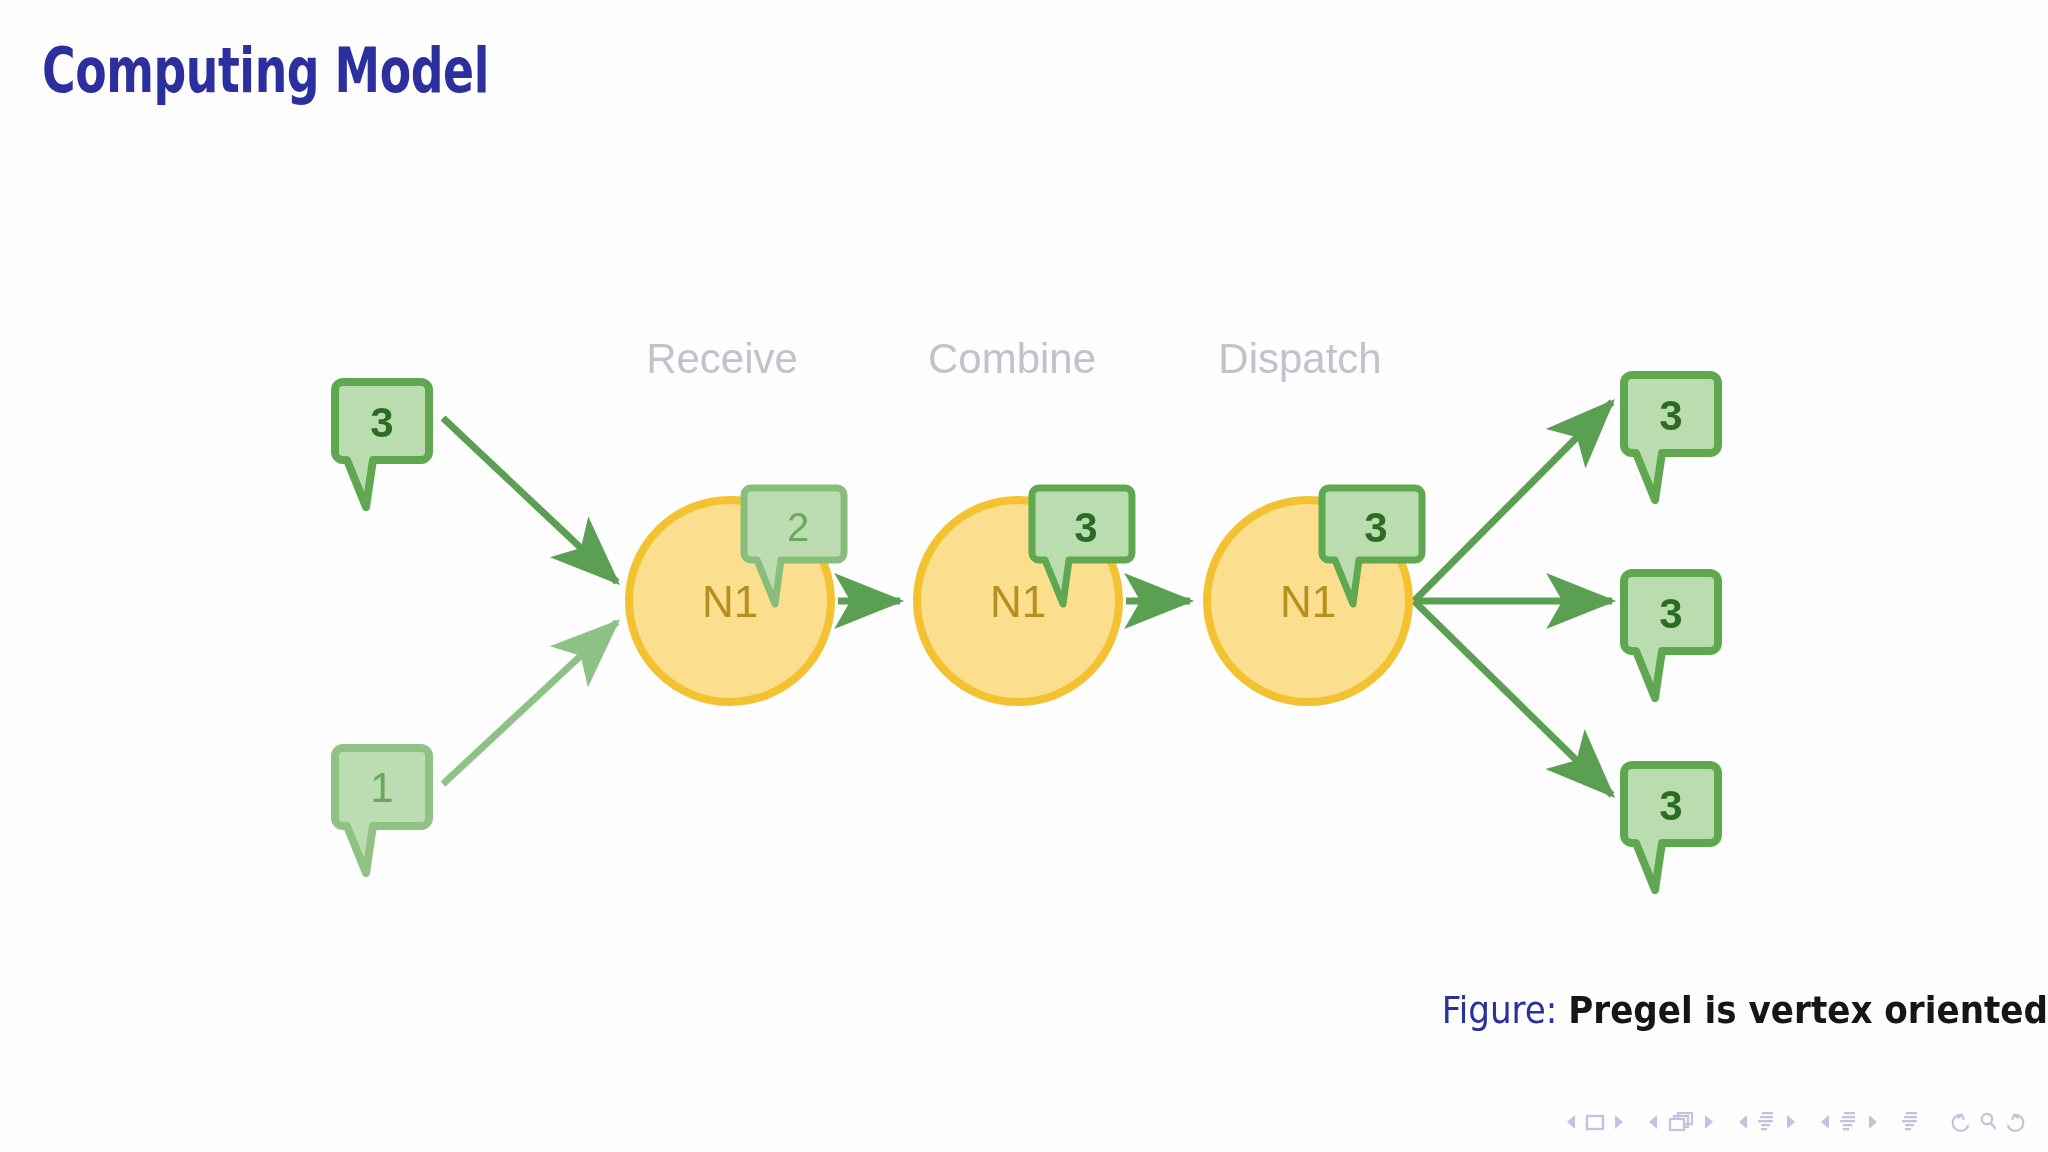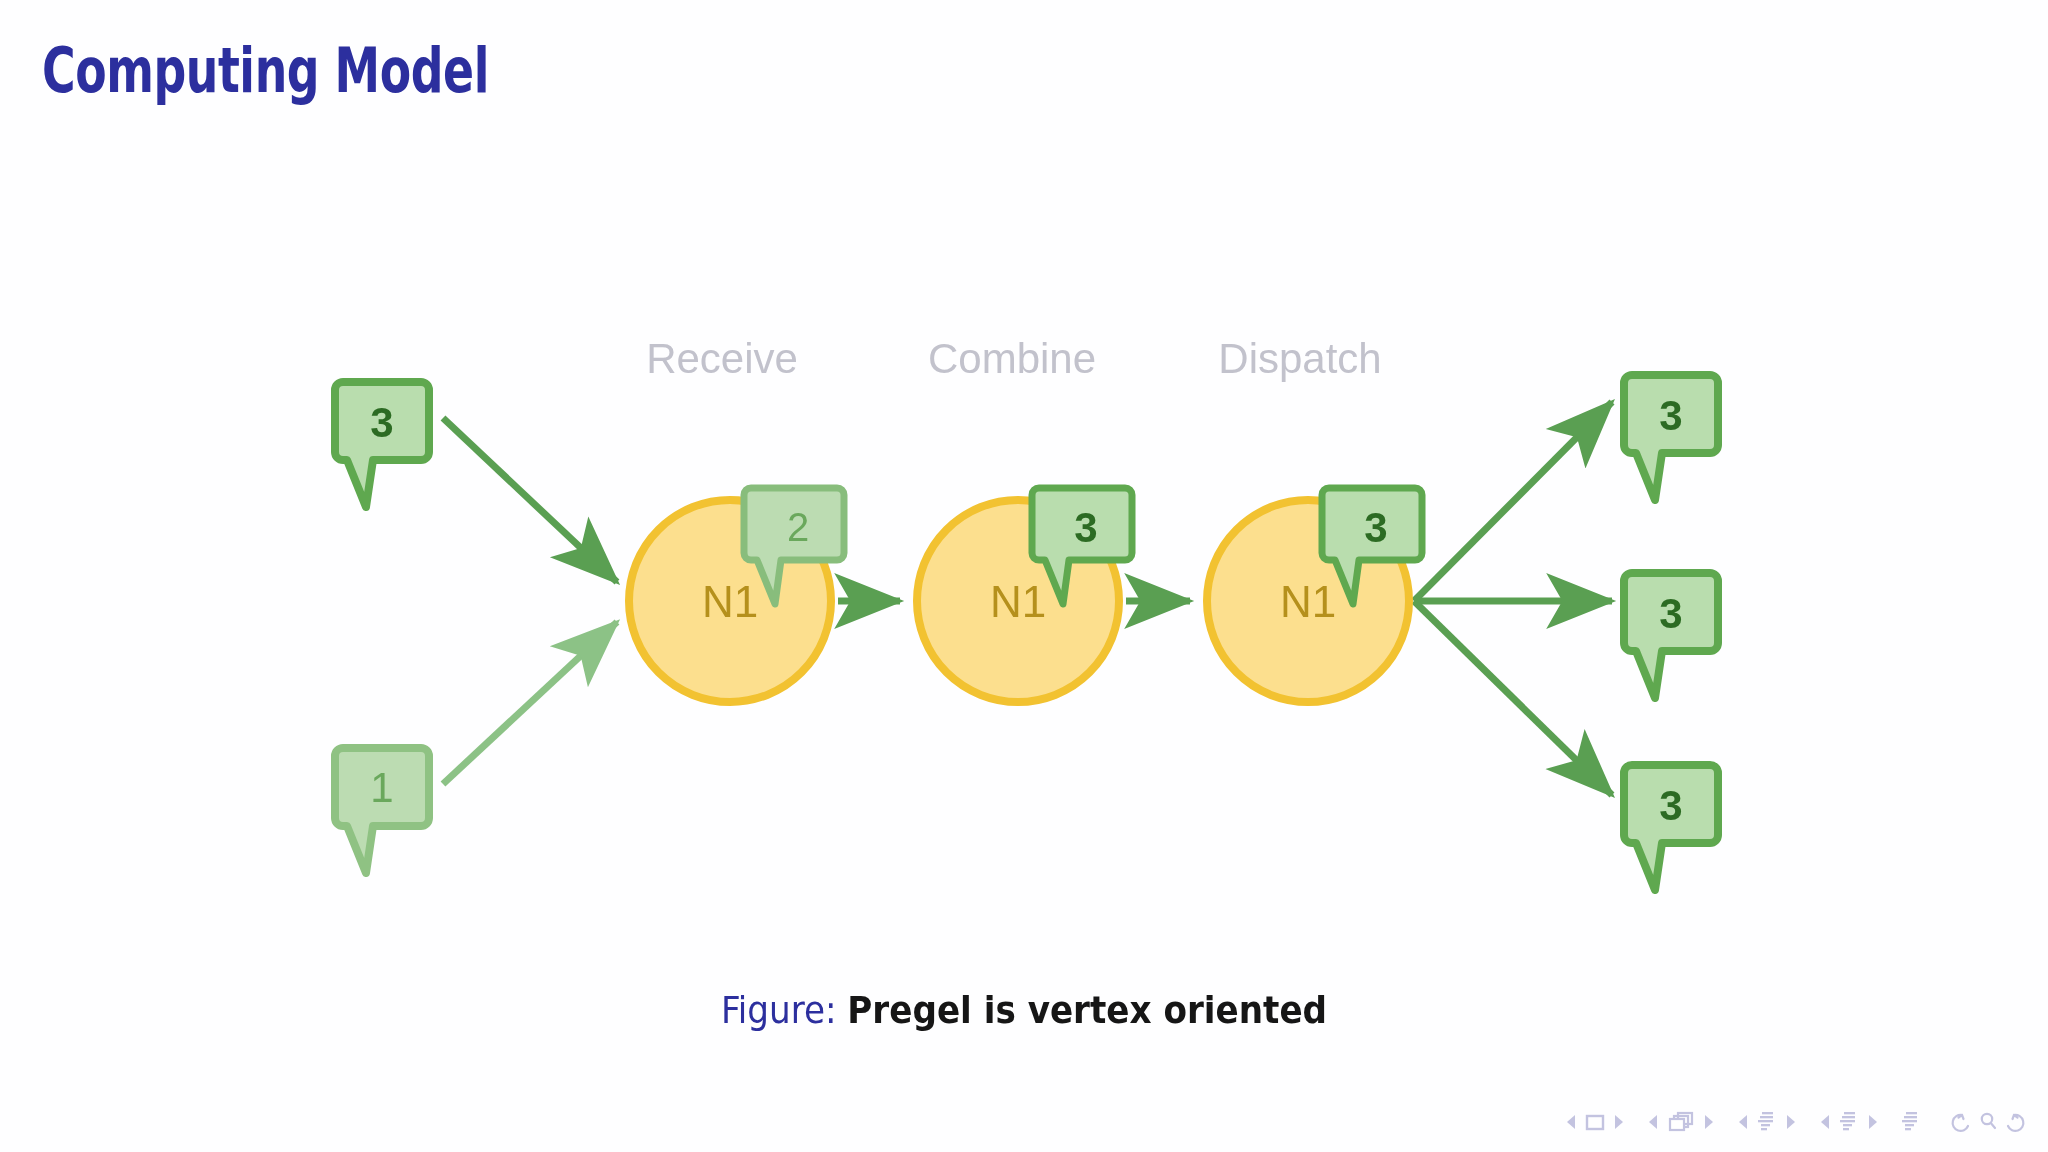--- a/index.html
+++ b/index.html
@@ -45,21 +45,21 @@
     left: 0;
     top: 0;
   }
 
   
   #figure-caption {
     position: absolute;
     left: 0;
     top: 988px;
     width: 2048px;
-    text-align: center;
+    text-align: right;
     font-family: "DejaVu Sans Condensed", "Liberation Sans Narrow", "Liberation Sans", sans-serif;
     font-size: 38px;
     white-space: nowrap;
   }
   #figure-caption .cap-label {
     color: #2c2f9e;
     font-weight: 500;
   }
   #figure-caption .cap-text {
     color: #161616;

